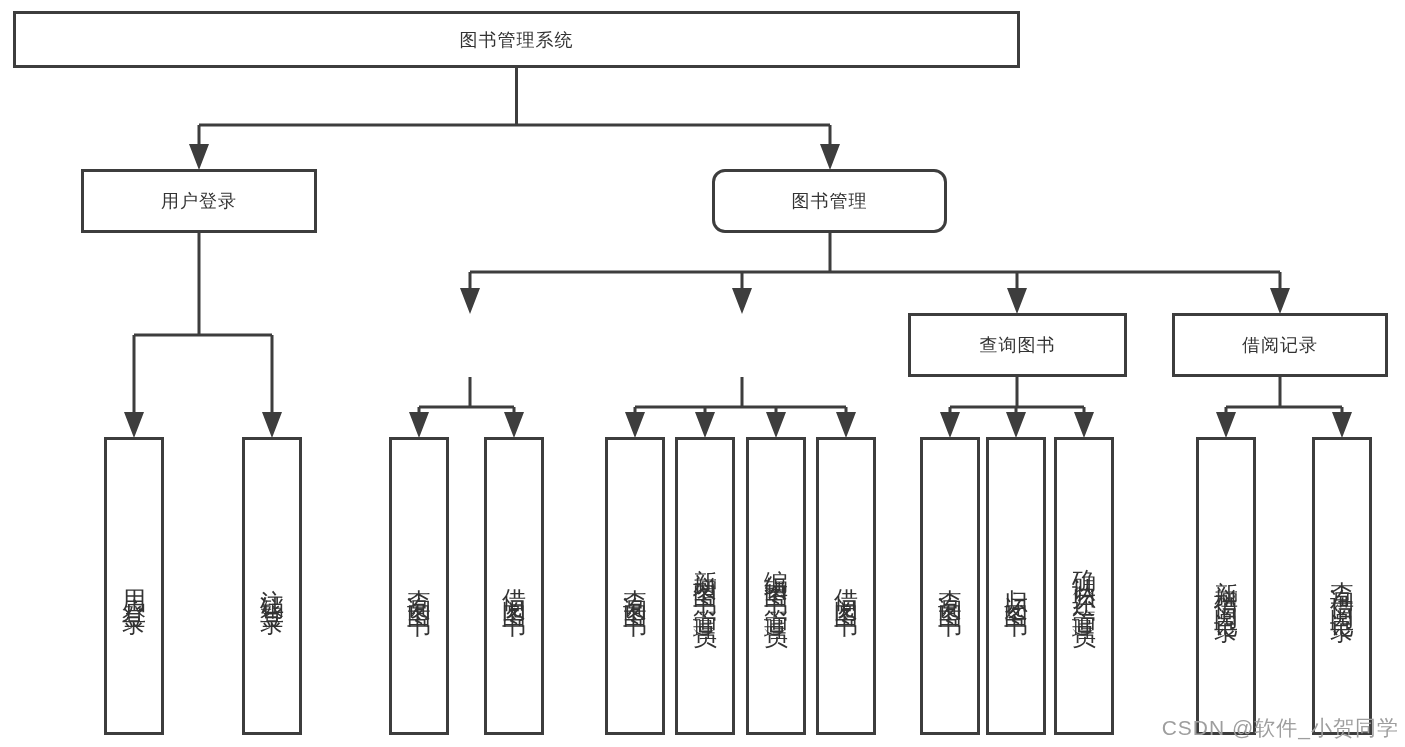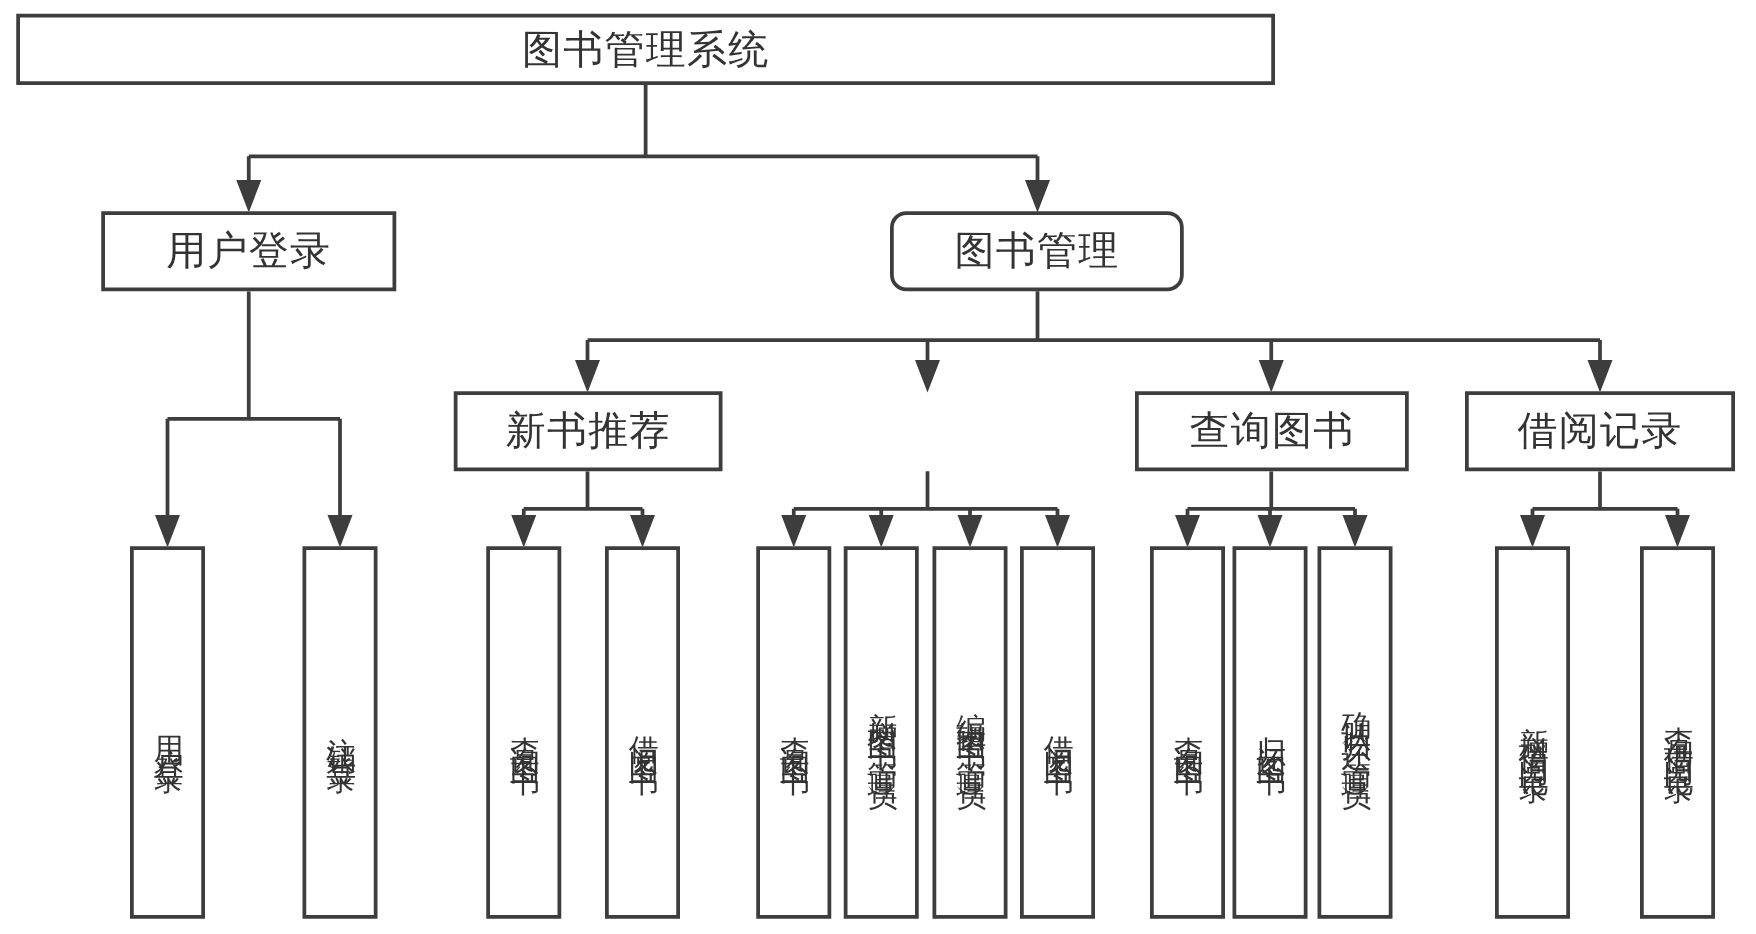--- a/index.html
+++ b/index.html
@@ -15,21 +15,21 @@
   .ah{fill:#3d3d3d;stroke:none;}
   .box{
     position:absolute;
     box-sizing:border-box;
     border:3px solid #3d3d3d;
     background:#ffffff;
     display:flex;align-items:center;justify-content:center;
     color:#333333;
   }
   .h-label{
-    font-size:32px;
+    font-size:18px;
     letter-spacing:1px;
     white-space:nowrap;
   }
   .v-label{
     writing-mode:vertical-rl;
     font-size:24px;
     letter-spacing:8px;
     line-height:1;
     white-space:nowrap;
   }
@@ -104,23 +104,20 @@
     <span class="h-label">图书管理系统</span>
   </div>
 
   <div class="box b-userlogin">
     <span class="h-label">用户登录</span>
   </div>
   <div class="box b-bookmgmt">
     <span class="h-label">图书管理</span>
   </div>
 
-  <div class="box b-newrec">
-    <span class="h-label">新书推荐</span>
-  </div>
   <div class="box b-curborrow">
     <span class="h-label">查询图书</span>
   </div>
   <div class="box b-borrowrec">
     <span class="h-label">借阅记录</span>
   </div>
 
   <div class="box leaf l-a1">
     <span class="v-label">用户登录</span>
   </div>
@@ -158,14 +155,15 @@
     <span class="v-label">确认归还（管理员）</span>
   </div>
 
   <div class="box leaf l-e1">
     <span class="v-label">新增借阅记录</span>
   </div>
   <div class="box leaf l-e2">
     <span class="v-label">查询借阅记录</span>
   </div>
 
+  <div class="watermark">CSDN @软件_小贺同学</div>
 
 </div>
 
 </body></html>

